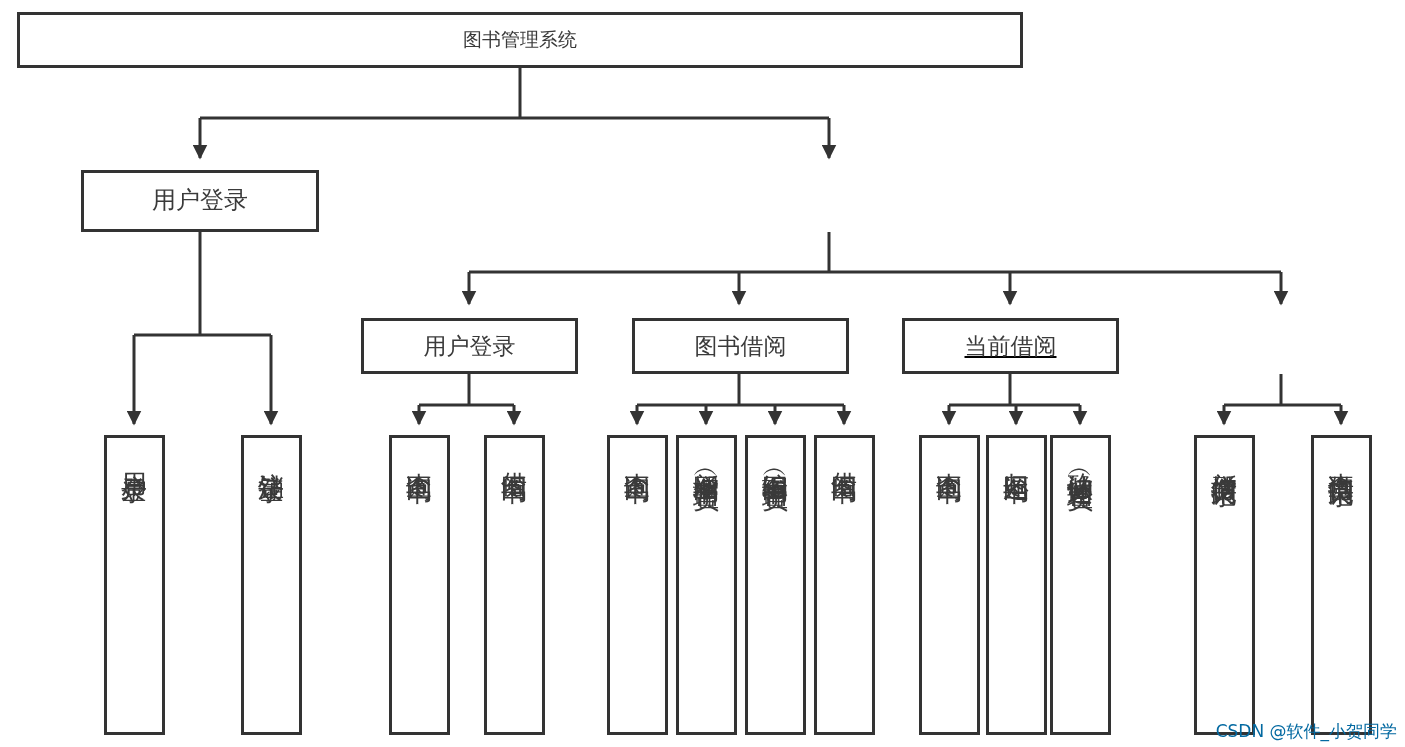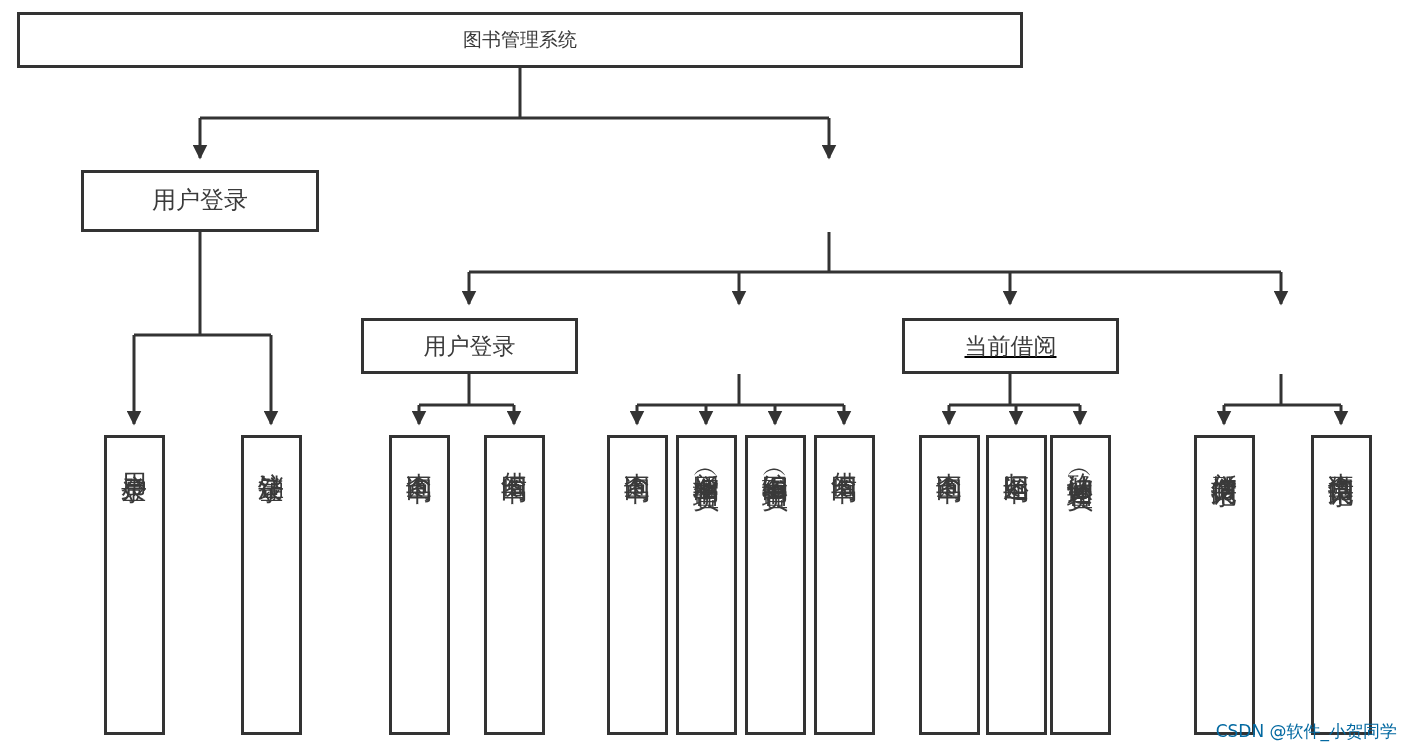--- a/index.html
+++ b/index.html
@@ -129,20 +129,23 @@
 
   <div class="node h-l2" style="left:81px; top:170px; width:238px; height:62px;">
     <span class="label">用户登录</span>
   </div>
 
 
   <div class="node h-l3" style="left:361px; top:318px; width:217px; height:56px;">
     <span class="label">用户登录</span>
   </div>
 
+  <div class="node h-l3" style="left:632px; top:318px; width:217px; height:56px;">
+    <span class="label">图书借阅</span>
+  </div>
 
   <div class="node h-l3" style="left:902px; top:318px; width:217px; height:56px;text-decoration:underline;">
     <span class="label">当前借阅</span>
   </div>
 
 
   <div class="node vert" style="left:104px; top:435px; width:61px; height:300px;">
     <span class="label">用户登录</span>
   </div>
 

